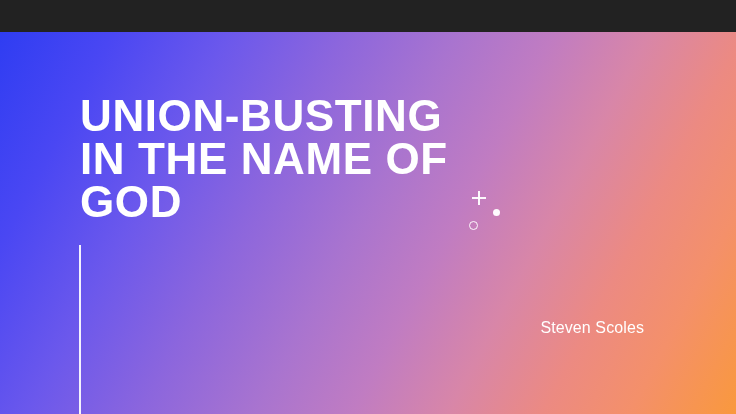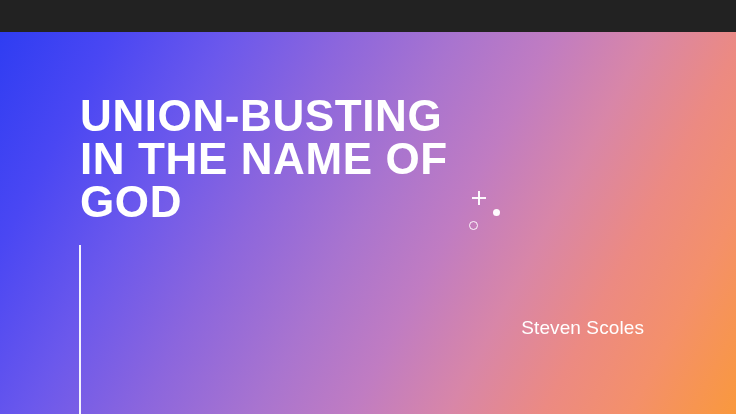--- a/index.html
+++ b/index.html
@@ -99,21 +99,21 @@
   
   #byline {
     position: absolute;
     right: 92px;
     top: 283px;
     text-align: right;
     color: #ffffff;
   }
   .byline-line {
     display: block;
-    font-size: 19px;
+    font-size: 16px;
     line-height: 26px;
     letter-spacing: 0.1px;
     white-space: nowrap;
   }
 </style>
 </head>
 <body>
 
 <div id="slide">
 

